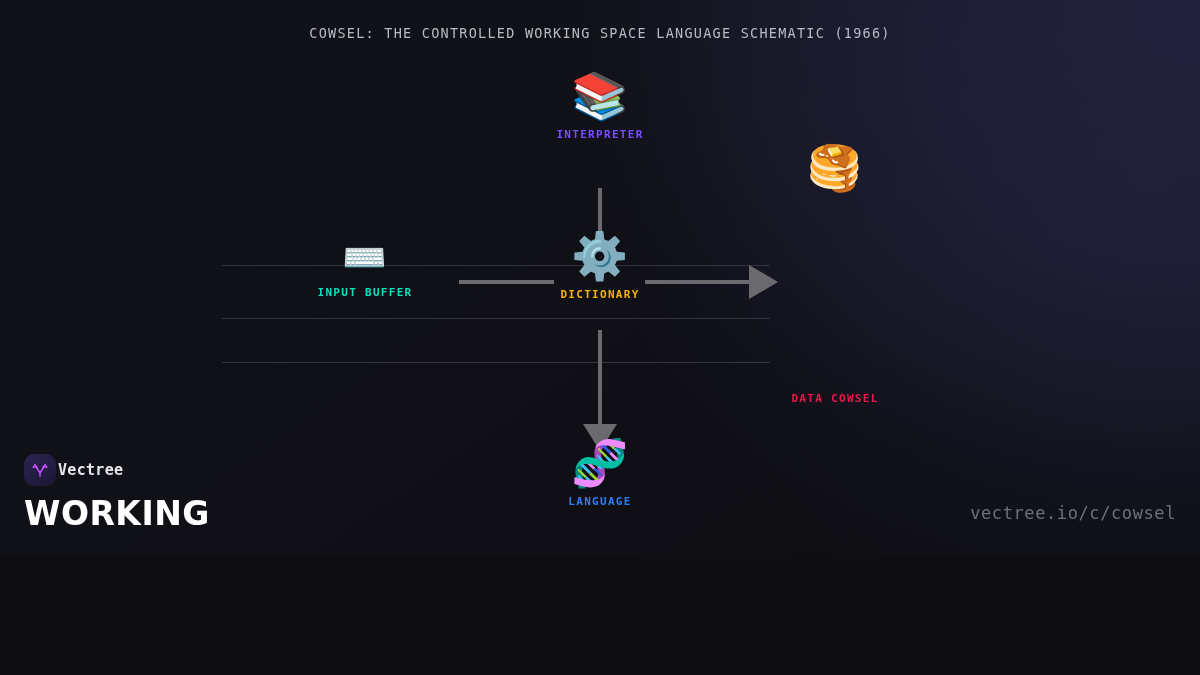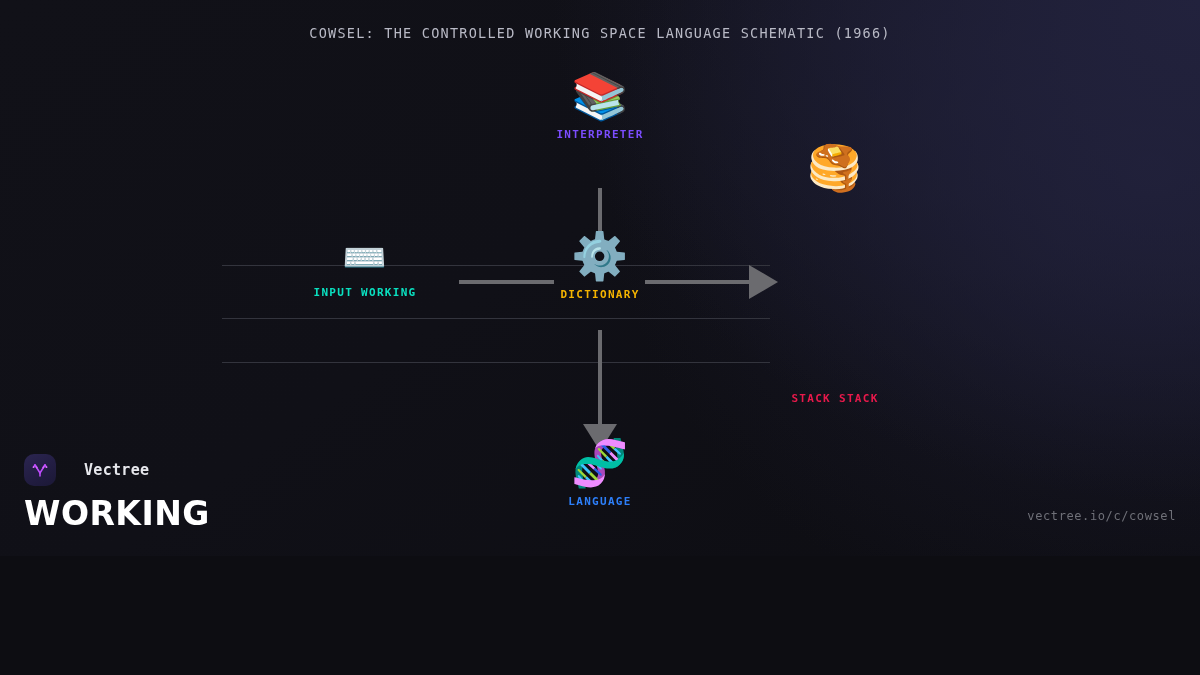--- a/index.html
+++ b/index.html
@@ -131,21 +131,21 @@
 
   
   #brand {
     position: absolute;
     left: 24px;
     bottom: 22px;
   }
   .brand-row {
     display: flex;
     align-items: center;
-    gap: 28px;
+    gap: 2px;
   }
   .brand-logo {
     width: 32px; height: 32px;
     border-radius: 10px;
     background: linear-gradient(150deg, #2b2550 0%, #221d42 55%, #1b1836 100%);
     display: flex;
     align-items: center;
     justify-content: center;
     flex: none;
   }
@@ -162,21 +162,21 @@
     font-weight: bold;
     letter-spacing: 0.5px;
     color: #ffffff;
     line-height: 40px;
   }
 
   #footer-url {
     position: absolute;
     right: 24px;
     bottom: 33px;
-    font-size: 12px;
+    font-size: 17px;
     color: #6f7078;
     letter-spacing: 0.6px;
     margin-top: 9px;
   }
 </style>
 </head>
 <body>
 
 <div id="stage">
 
@@ -201,31 +201,31 @@
     <span class="node-label">INTERPRETER</span>
   </div>
 
   <div class="node" id="node-interpreter">
     <span class="glyph">⚙️</span>
     <span class="node-label">DICTIONARY</span>
   </div>
 
   <div class="node" id="node-input-buffer">
     <span class="glyph">⌨️</span>
-    <span class="node-label">INPUT WORKING</span>
+    <span class="node-label">INPUT BUFFER</span>
   </div>
 
   <div class="node" id="node-evolution">
     <span class="glyph">🧬</span>
     <span class="node-label">LANGUAGE</span>
   </div>
 
   <div class="node" id="node-data-stack">
     <span class="glyph">🥞</span>
-    <span class="stack-label">STACK STACK</span>
+    <span class="stack-label">DATA COWSEL</span>
   </div>
 
   <div id="brand">
     <div class="brand-row">
       <span class="brand-logo">
         <svg width="20" height="20" viewBox="0 0 20 20" aria-hidden="true">
           <g stroke="#c04dff" stroke-width="1.5" stroke-linecap="round" fill="none">
             <path d="M5 5 L10 13 L15 5"></path>
             <path d="M10 13 L10 16"></path>
             <path d="M5 5 L3.6 7"></path>

